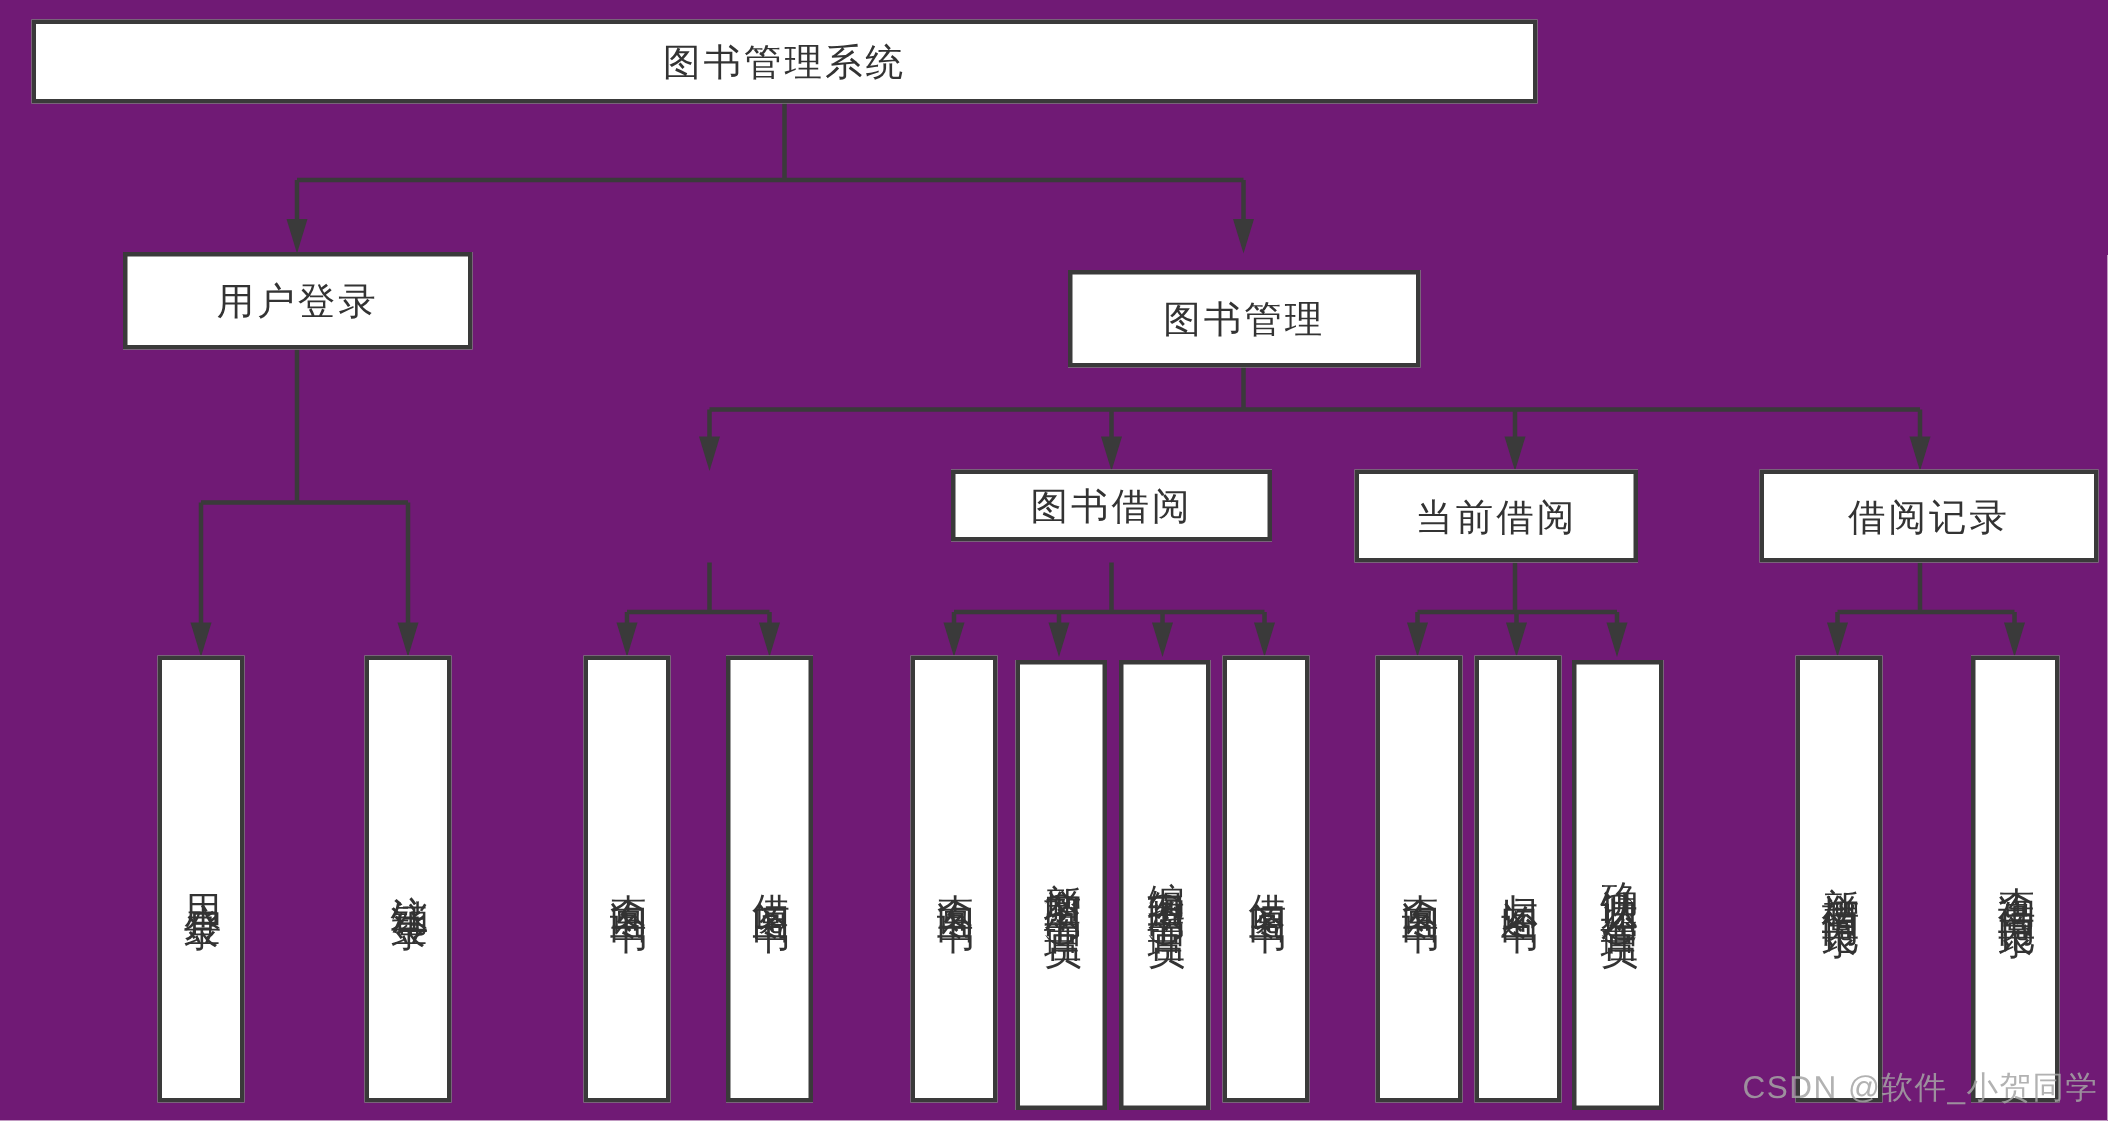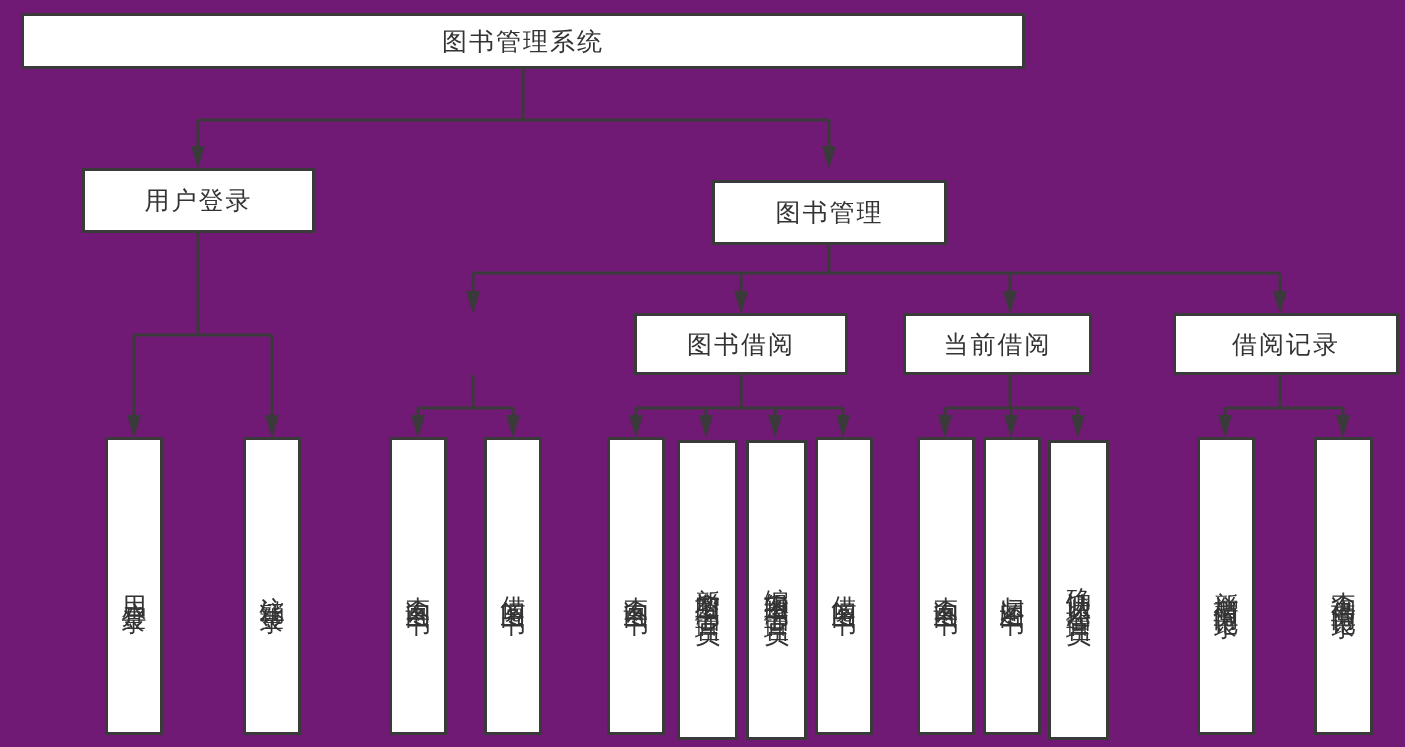--- a/index.html
+++ b/index.html
@@ -115,21 +115,21 @@
       <polygon points="1218,415 1232,415 1225,438"></polygon>
       <polygon points="1336,415 1350,415 1343,438"></polygon>
     </g>
   </svg>
 
   <div class="node" style="left:21px; top:13px; width:1004px; height:56px;">图书管理系统</div>
 
   <div class="node" style="left:82px; top:168px; width:233px; height:65px;">用户登录</div>
   <div class="node" style="left:712px; top:168px; width:235px; height:65px;margin-top:12px;">图书管理</div>
 
-  <div class="node" style="left:634px; top:313px; width:214px; height:62px;">图书借阅</div>
+  <div class="node" style="left:634px; top:313px; width:214px; height:48px;">图书借阅</div>
   <div class="node" style="left:903px; top:313px; width:189px; height:62px;">当前借阅</div>
   <div class="node" style="left:1173px; top:313px; width:226px; height:62px;">借阅记录</div>
 
   <div class="vnode" style="left:105px;">
     <span>用户登录</span>
   </div>
   <div class="vnode" style="left:243px;">
     <span>注销登录</span>
   </div>
 
@@ -163,14 +163,15 @@
     <span>确认归还（管理员）</span>
   </div>
 
   <div class="vnode" style="left:1197px;">
     <span>新增借阅记录</span>
   </div>
   <div class="vnode" style="left:1314px; width:59px;">
     <span>查询借阅记录</span>
   </div>
 
+  <div id="watermark">CSDN @软件_小贺同学</div>
 
 </div>
 
 </body></html>

